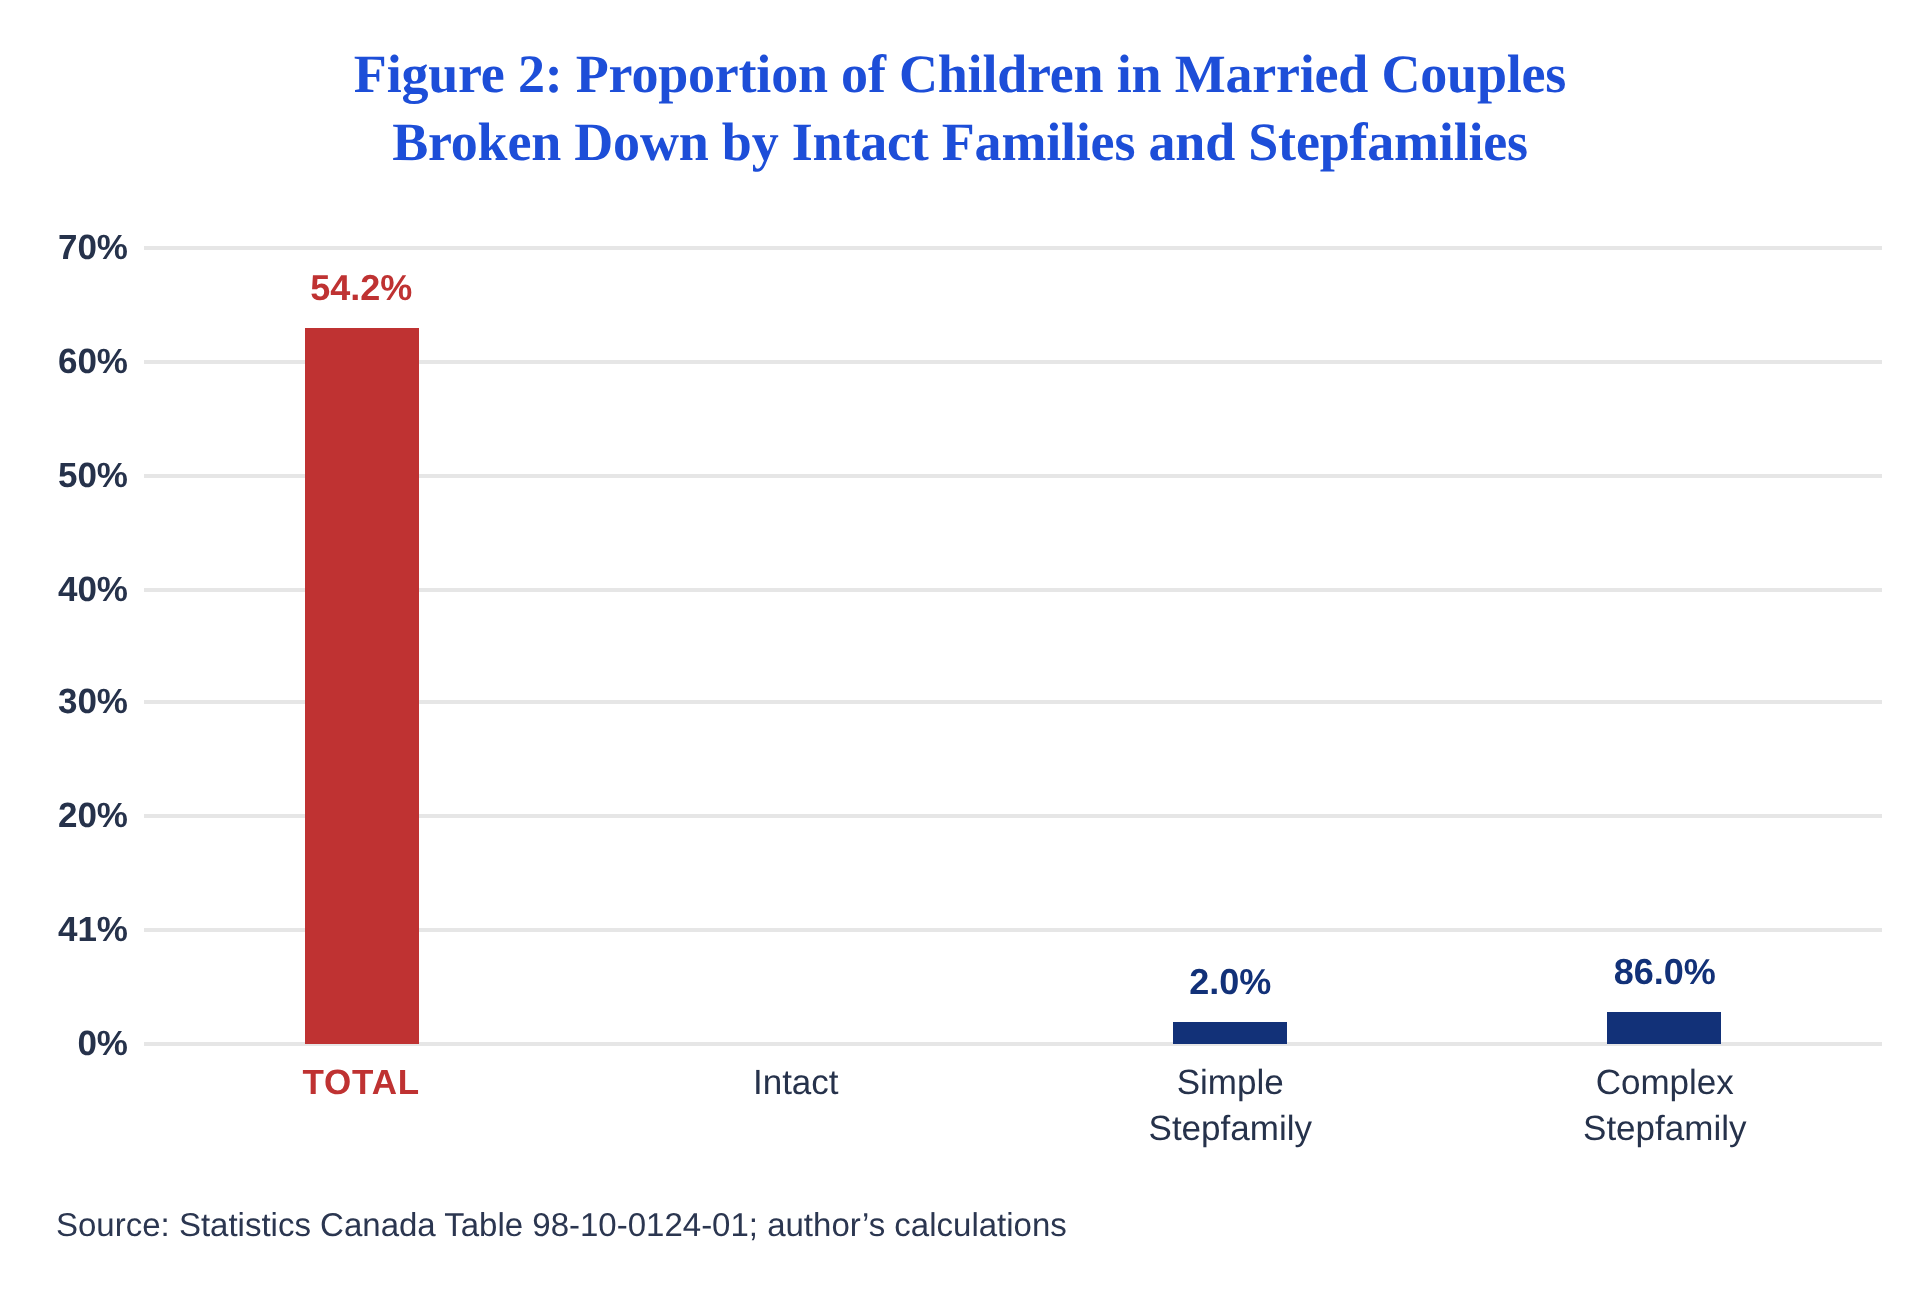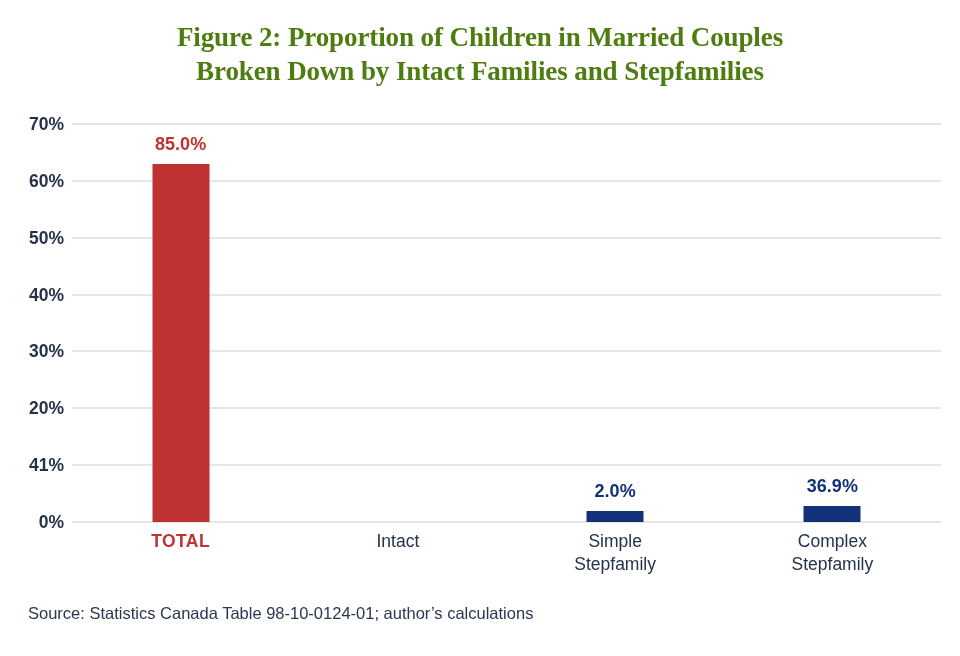--- a/index.html
+++ b/index.html
@@ -20,21 +20,21 @@
   #chart-title {
     position: absolute;
     left: 0;
     top: 20px;
     width: 960px;
     text-align: center;
     font-family: "Liberation Serif", serif;
     font-weight: bold;
     font-size: 27px;
     line-height: 34px;
-    color: #4d7c0f;
+    color: #1d4ed8;
     letter-spacing: -0.1px;
   }
   #chart-title .t-line { display: block; }
 
   
   #plot-area {
     position: absolute;
     left: 72px;
     top: 124px;
     width: 869px;
@@ -151,29 +151,29 @@
     <div class="gridline" style="top: -1px; background: rgb(230, 230, 230);"></div>
     <div class="gridline" style="top: 55.8571px; background: rgb(230, 230, 230);"></div>
     <div class="gridline" style="top: 112.714px; background: rgb(230, 230, 230);"></div>
     <div class="gridline" style="top: 169.571px; background: rgb(230, 230, 230);"></div>
     <div class="gridline" style="top: 226.429px; background: rgb(230, 230, 230);"></div>
     <div class="gridline" style="top: 283.286px; background: rgb(230, 230, 230);"></div>
     <div class="gridline" style="top: 340.143px; background: rgb(230, 230, 230);"></div>
     <div class="gridline" style="top: 397px; background: rgb(230, 230, 230);"></div>
     <div class="bar-group" style="left: 0px; width: 217.25px;">
       <div class="bar" style="height: 358.2px; background: rgb(191, 50, 50);"></div>
-      <div class="bar-value" style="bottom: 367.2px; color: rgb(191, 50, 50);">85.0%</div>
+      <div class="bar-value" style="bottom: 367.2px; color: rgb(191, 50, 50);">54.2%</div>
     </div>
     <div class="bar-group" style="left: 434.5px; width: 217.25px;">
       <div class="bar" style="height: 11.3714px; background: rgb(18, 49, 120);"></div>
       <div class="bar-value" style="bottom: 20.3714px; color: rgb(18, 49, 120);">2.0%</div>
     </div>
     <div class="bar-group" style="left: 651.75px; width: 217.25px;">
       <div class="bar" style="height: 16.4886px; background: rgb(18, 49, 120);"></div>
-      <div class="bar-value" style="bottom: 25.4886px; color: rgb(18, 49, 120);">36.9%</div>
+      <div class="bar-value" style="bottom: 25.4886px; color: rgb(18, 49, 120);">86.0%</div>
     </div>
   </div>
 
 <div id="x-axis">
     <div class="x-tick is-total" style="left: 0px; width: 217.25px;">
       <span class="x-line">TOTAL</span>
     </div>
     <div class="x-tick" style="left: 217.25px; width: 217.25px;">
       <span class="x-line">Intact</span>
     </div>

